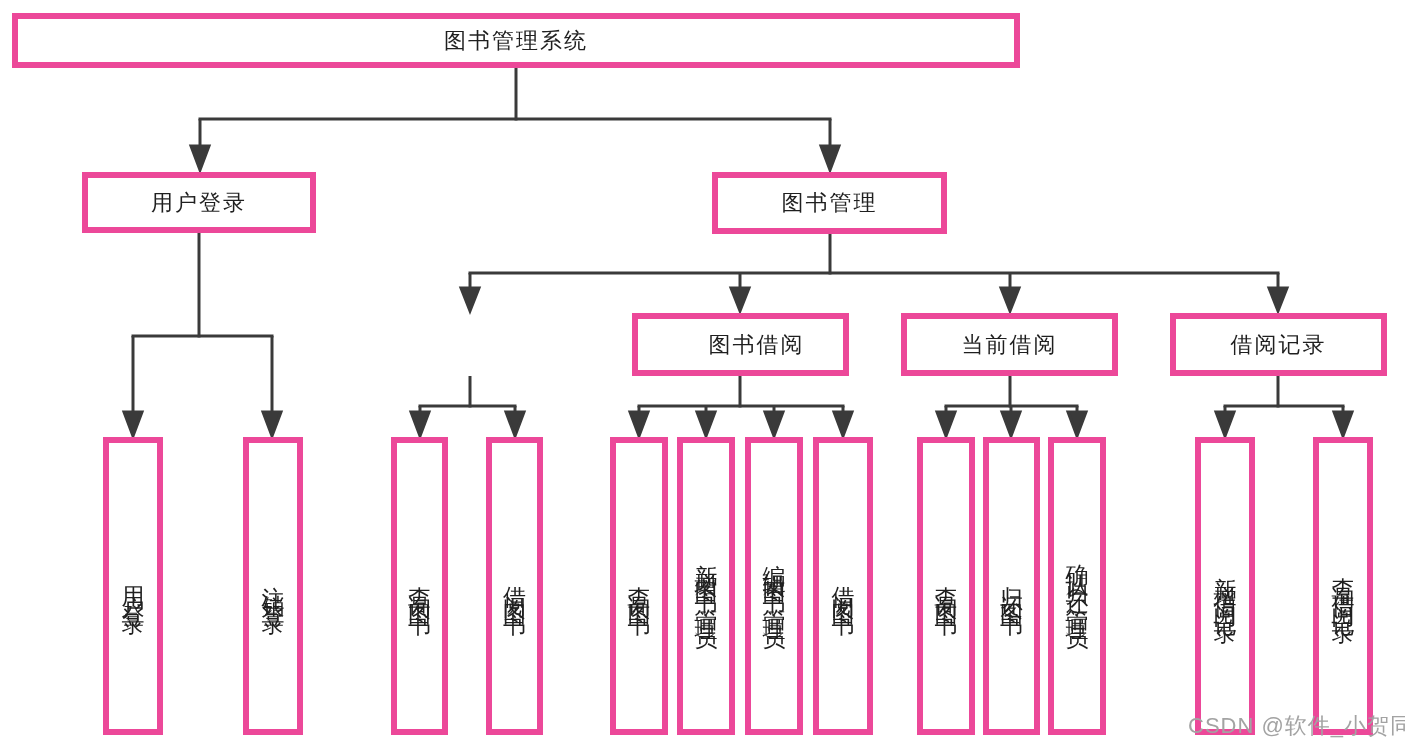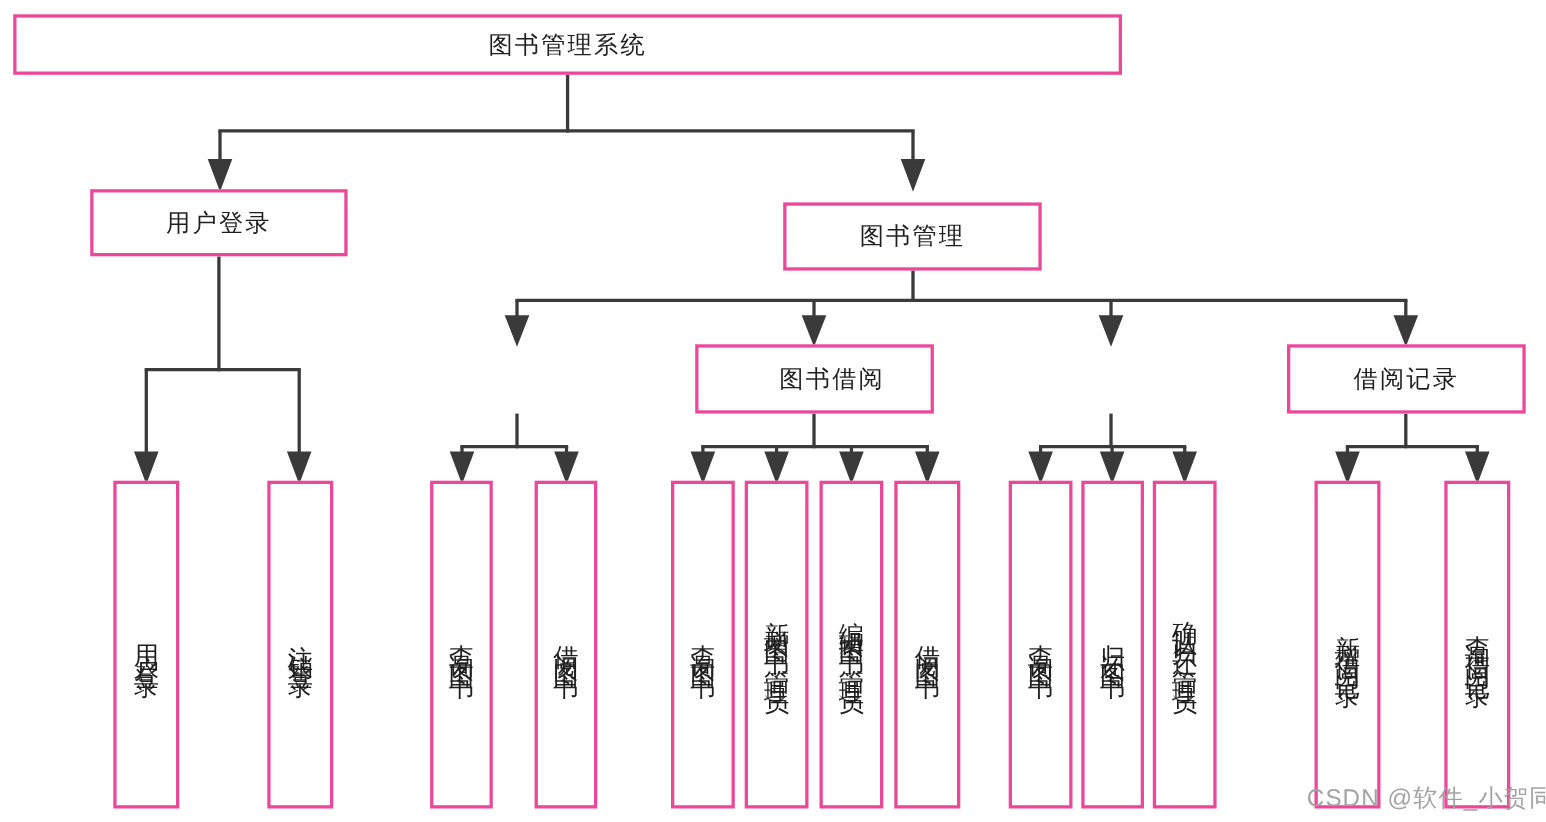--- a/index.html
+++ b/index.html
@@ -9,21 +9,21 @@
     background:#ffffff;
     font-family:"Liberation Sans","DejaVu Sans",sans-serif;
     color:#1f1f1f;
     overflow:hidden;
   }
   .connectors{position:absolute;left:0;top:0;width:1405px;height:747px;}
   .box{
     position:absolute;
     box-sizing:border-box;
     background:#ffffff;
-    border:3px solid #ec4899;
+    border:6px solid #ec4899;
     display:flex;align-items:center;justify-content:center;text-align:center;
   }
   .hbox span{
     font-size:22px;
     letter-spacing:2px;
     line-height:1;
     white-space:nowrap;
   }
   .vbox{top:437px;height:298px;}
   .vtext{
@@ -110,26 +110,29 @@
     <polygon points="1334,412 1352,412 1343,436"></polygon>
   </svg>
 
   <div class="box hbox" style="left:12px;top:13px;width:1008px;height:55px;">
     <span>图书管理系统</span>
   </div>
 
   <div class="box hbox" style="left:82px;top:172px;width:234px;height:61px;">
     <span>用户登录</span>
   </div>
-  <div class="box hbox" style="left:712px;top:172px;width:235px;height:62px;margin-top:12px;">
+  <div class="box hbox" style="left:712px;top:172px;width:235px;height:62px;">
     <span>图书管理</span>
   </div>
 
   <div class="box hbox" style="left:632px;top:313px;width:217px;height:63px;padding-left:32px;">
     <span>图书借阅</span>
+  </div>
+  <div class="box hbox" style="left:901px;top:313px;width:217px;height:63px;">
+    <span>当前借阅</span>
   </div>
   <div class="box hbox" style="left:1170px;top:313px;width:217px;height:63px;">
     <span>借阅记录</span>
   </div>
 
   <div class="box vbox" style="left:103px;width:60px;">
     <span class="vtext">用户登录</span>
   </div>
   <div class="box vbox" style="left:243px;width:60px;">
     <span class="vtext">注销登录</span>

